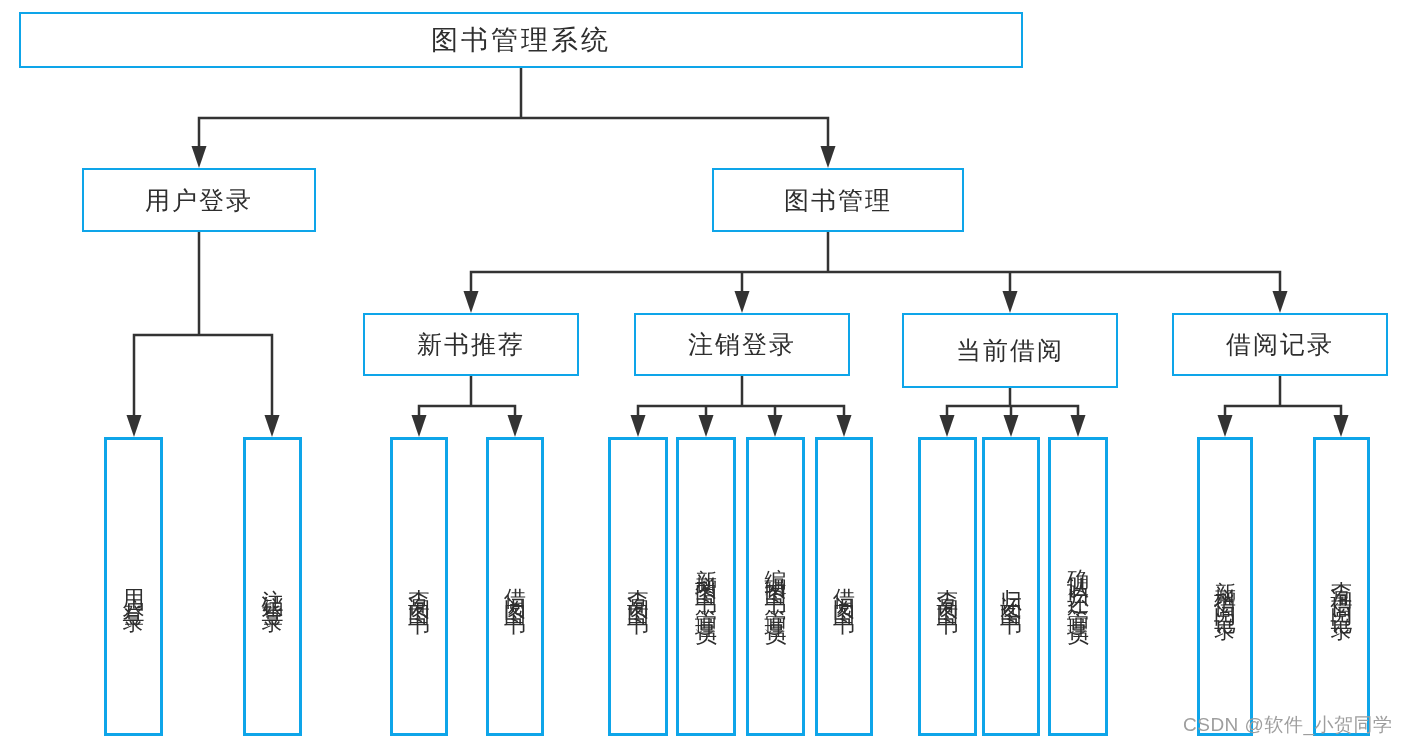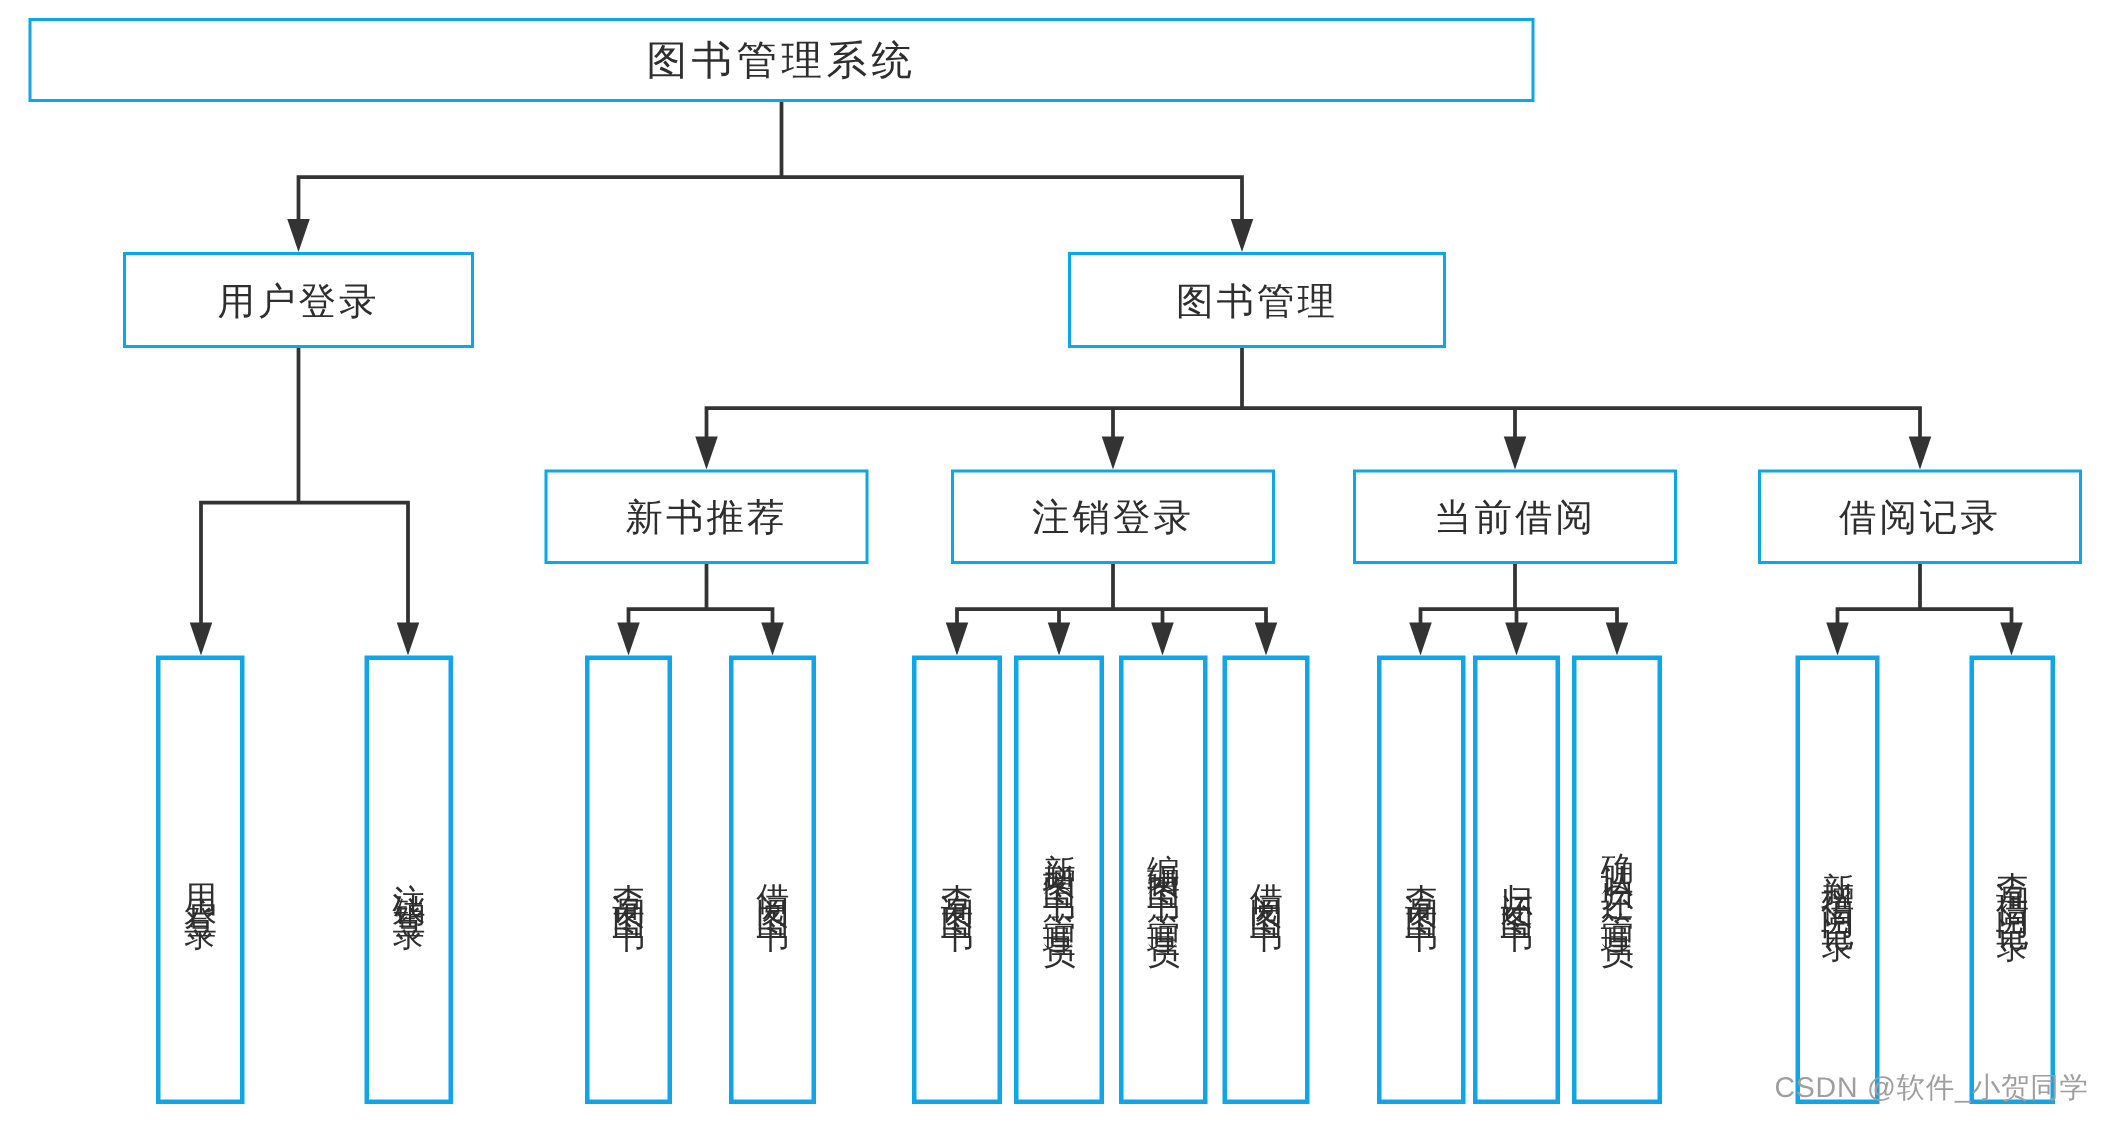--- a/index.html
+++ b/index.html
@@ -107,21 +107,21 @@
   <div class="node" style="left:712px;top:168px;width:252px;height:64px">
     <span class="hlabel">图书管理</span>
   </div>
 
   <div class="node" style="left:363px;top:313px;width:216px;height:63px">
     <span class="hlabel">新书推荐</span>
   </div>
   <div class="node" style="left:634px;top:313px;width:216px;height:63px">
     <span class="hlabel">注销登录</span>
   </div>
-  <div class="node" style="left:902px;top:313px;width:216px;height:63px">
+  <div class="node" style="left:902px;top:313px;width:216px;height:75px">
     <span class="hlabel">当前借阅</span>
   </div>
   <div class="node" style="left:1172px;top:313px;width:216px;height:63px">
     <span class="hlabel">借阅记录</span>
   </div>
 
   <div class="node vnode" style="left:104px;width:59px">
     <span class="vtext">用户登录</span>
   </div>
   <div class="node vnode" style="left:243px;width:59px">

